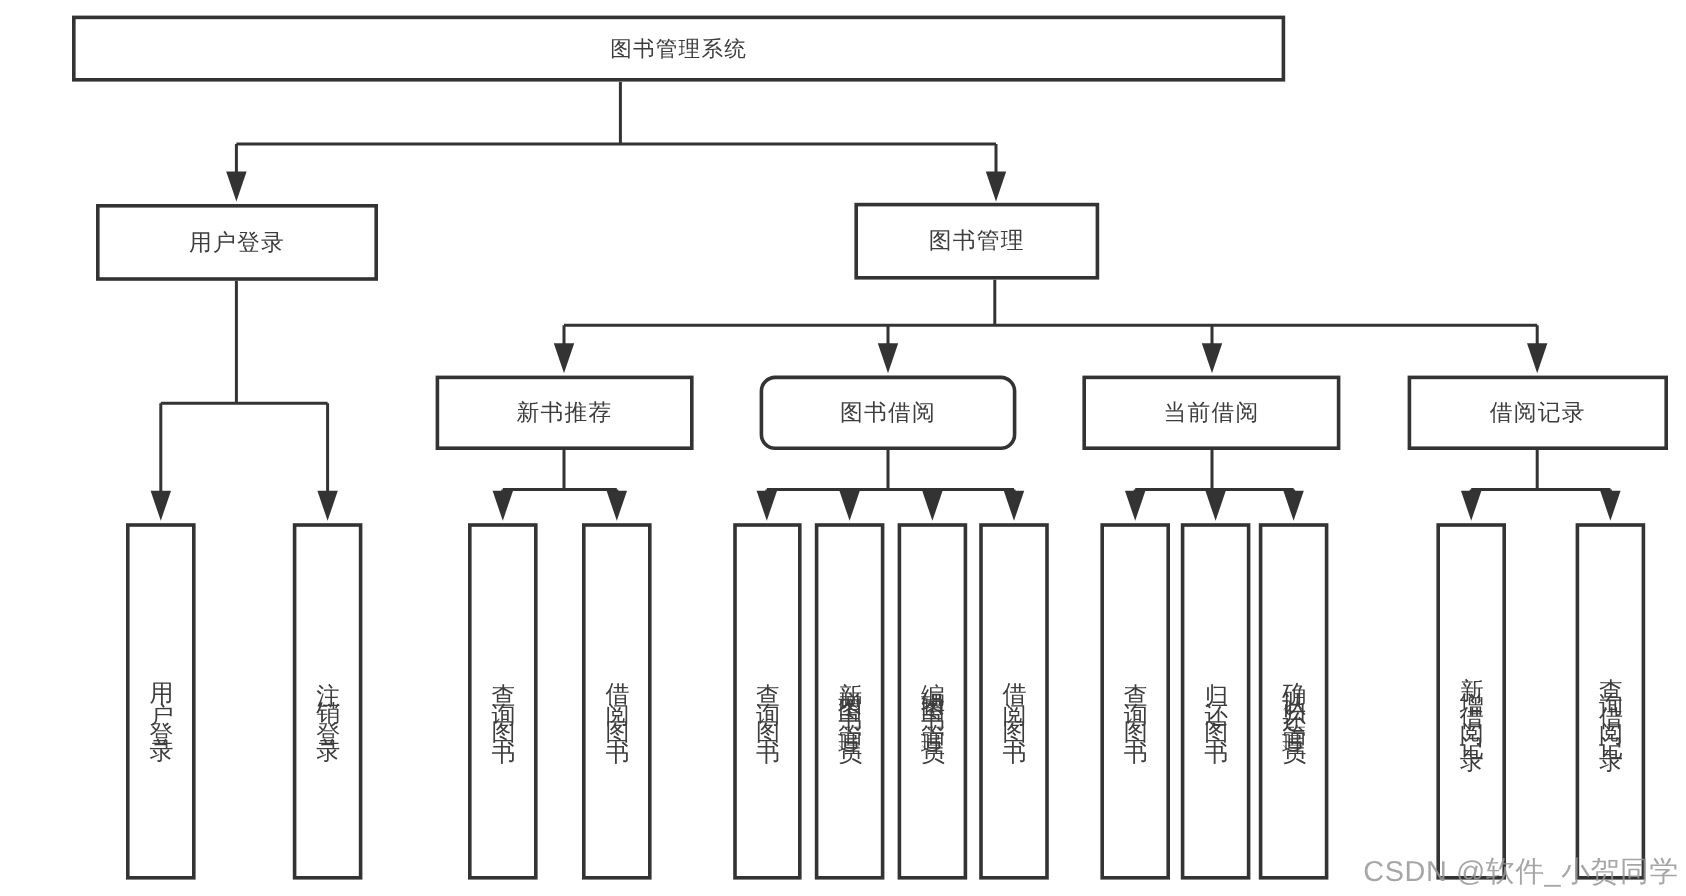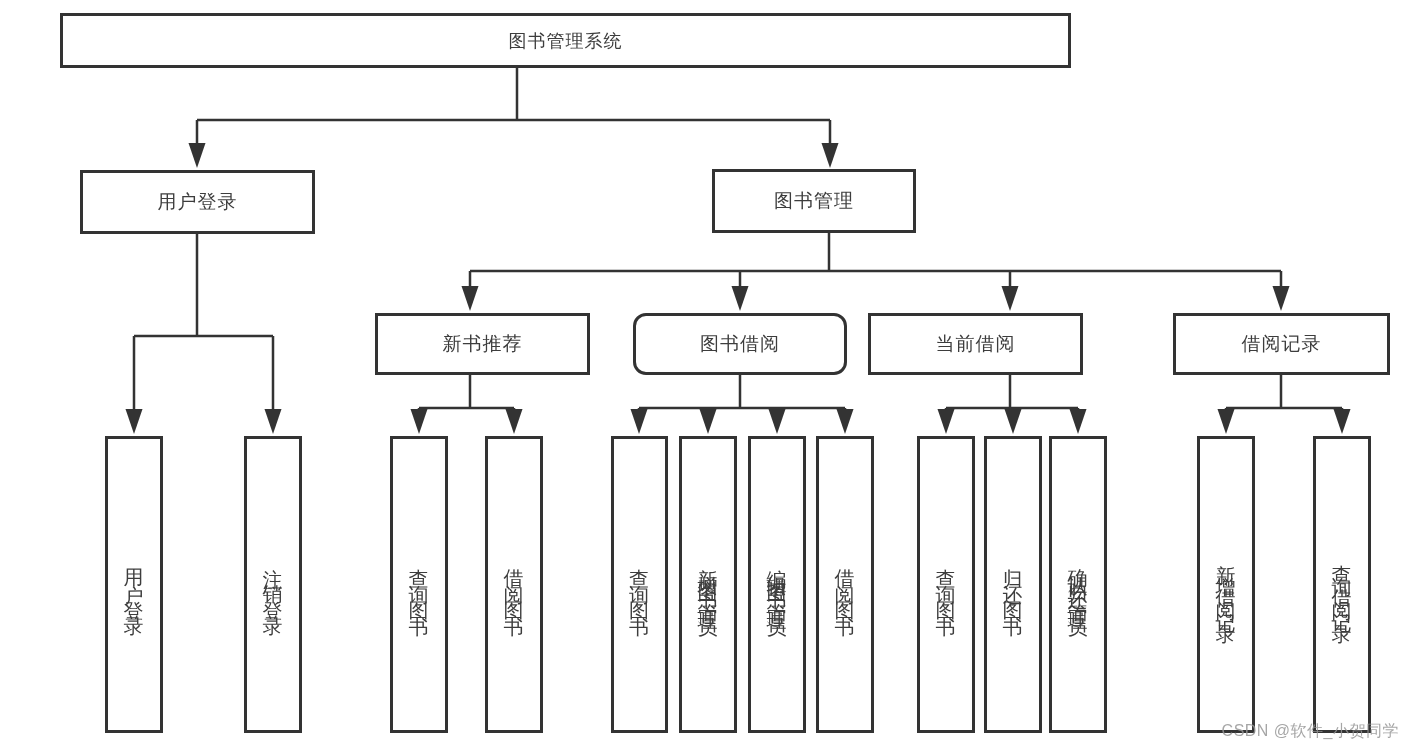--- a/index.html
+++ b/index.html
@@ -37,21 +37,21 @@
     white-space:nowrap;
   }
   .s4{letter-spacing:16px;}
   .s6{letter-spacing:12px;}
   .s9{letter-spacing:7px;}
   .watermark{
     position:absolute;
     right:6px;
     bottom:5px;
     z-index:5;
-    font-size:16px;
+    font-size:24px;
     color:rgba(150,150,150,0.85);
     letter-spacing:0.5px;
     white-space:nowrap;
   }
 </style>
 </head>
 <body>
 
 <div id="stage">
 
@@ -102,27 +102,27 @@
     <span class="h-label">图书管理系统</span>
   </div>
 
   <div class="box" style="left:80px;top:170px;width:235px;height:64px;">
     <span class="h-label">用户登录</span>
   </div>
   <div class="box" style="left:712px;top:169px;width:204px;height:64px;">
     <span class="h-label">图书管理</span>
   </div>
 
-  <div class="box" style="left:363px;top:313px;width:215px;height:62px;margin-left:12px;">
+  <div class="box" style="left:363px;top:313px;width:215px;height:62px;">
     <span class="h-label">新书推荐</span>
   </div>
   <div class="box" style="left:633px;top:313px;width:214px;height:62px;border-radius:13px;">
     <span class="h-label">图书借阅</span>
   </div>
-  <div class="box" style="left:868px;top:313px;width:215px;height:62px;">
+  <div class="box" style="left:902px;top:313px;width:215px;height:62px;">
     <span class="h-label">当前借阅</span>
   </div>
   <div class="box" style="left:1173px;top:313px;width:217px;height:62px;">
     <span class="h-label">借阅记录</span>
   </div>
 
   <div class="box" style="left:105px;top:436px;width:58px;height:297px;">
     <span class="v s4">用户登录</span>
   </div>
   <div class="box" style="left:244px;top:436px;width:58px;height:297px;">

